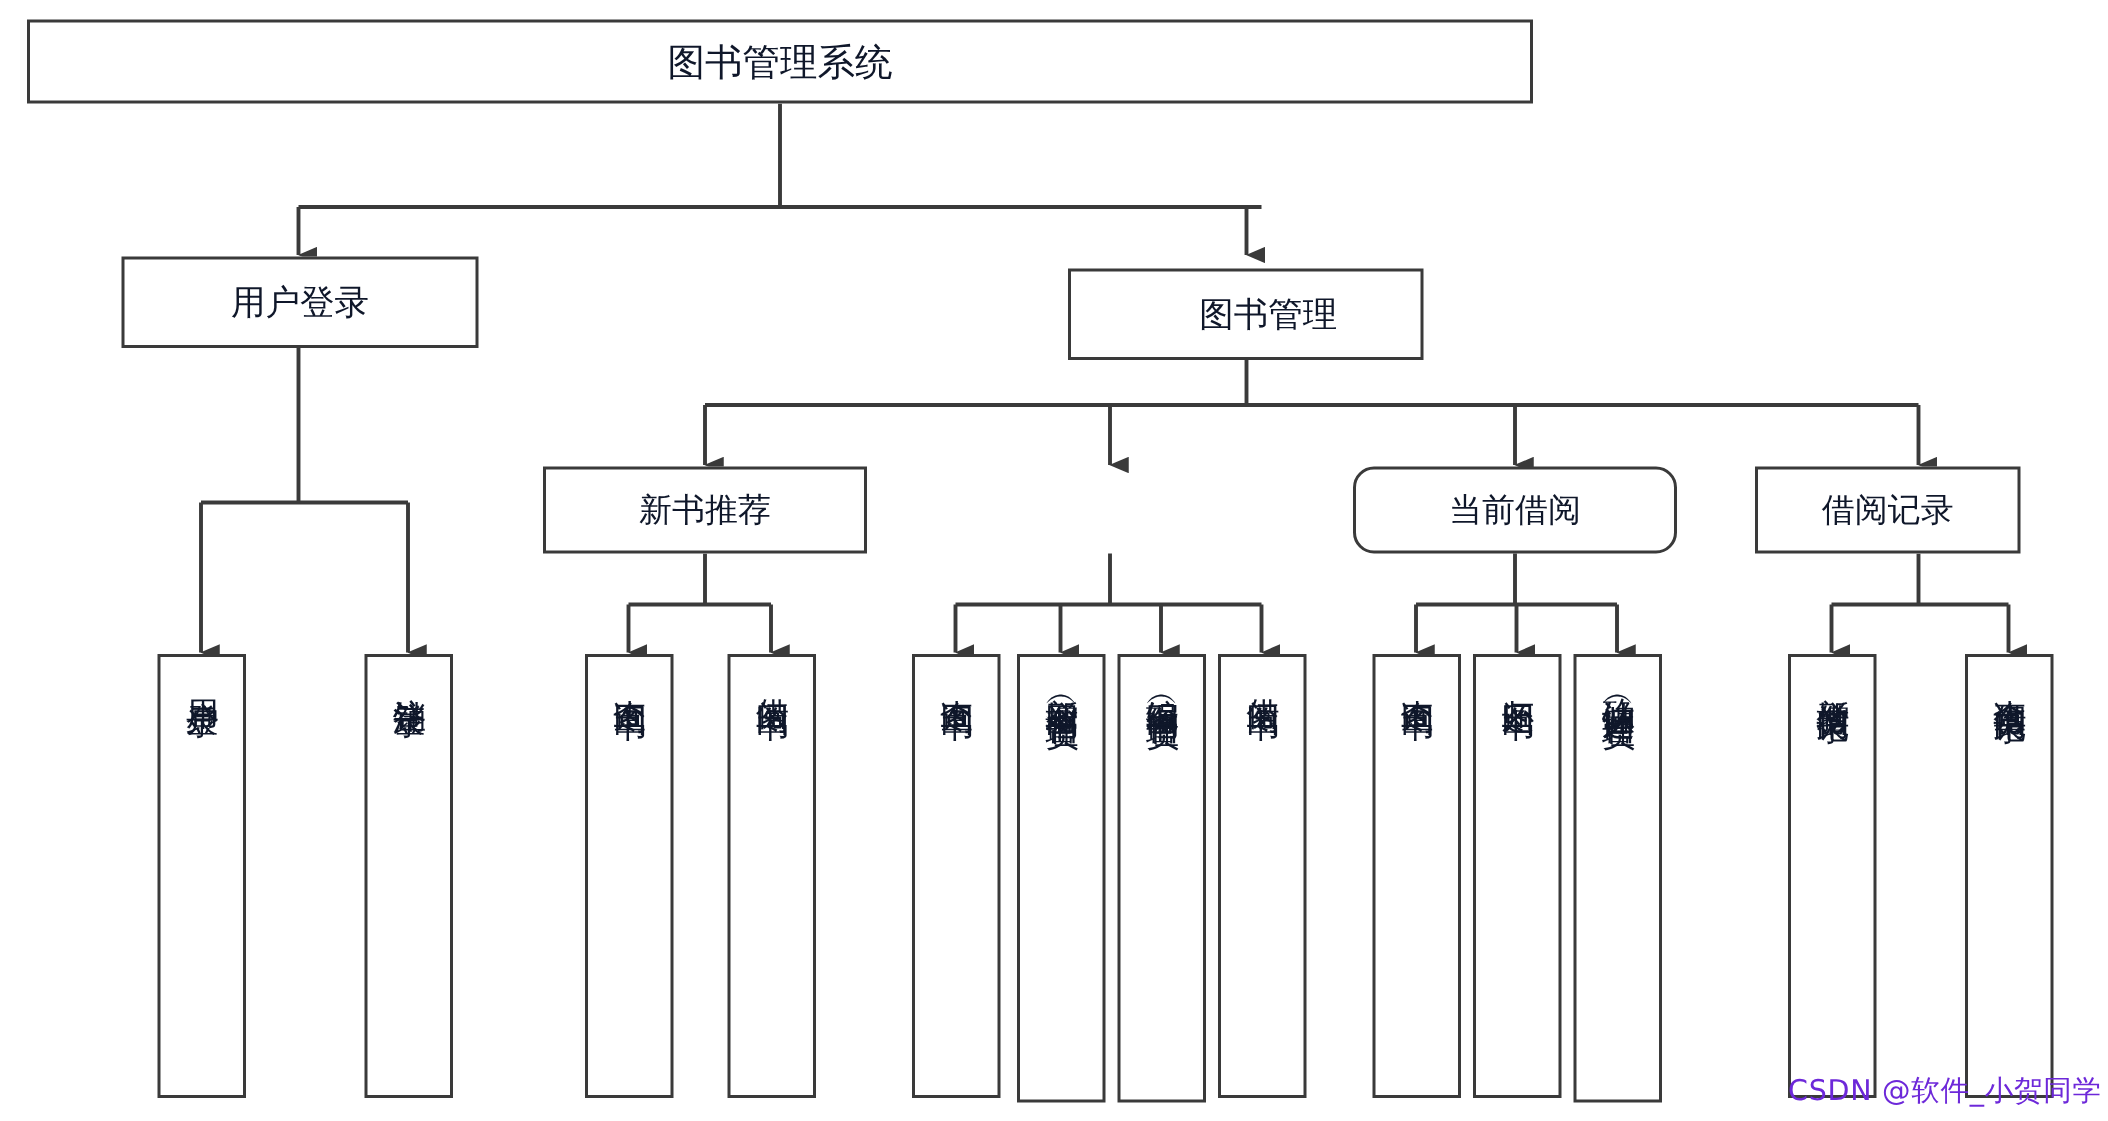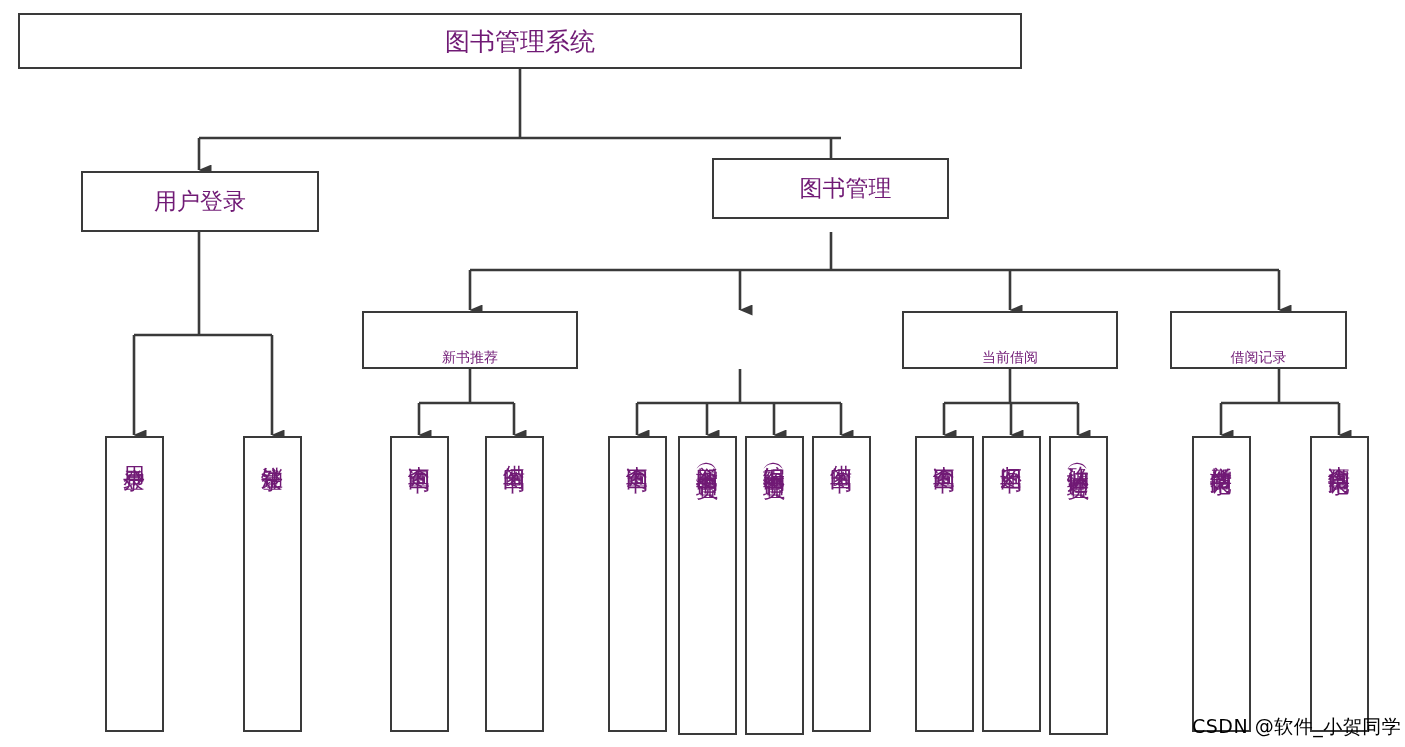--- a/index.html
+++ b/index.html
@@ -18,31 +18,30 @@
     overflow: hidden;
   }
   .node {
     position: absolute;
     box-sizing: border-box;
     border: 2.5px solid #3a3a3a;
     background: #ffffff;
     display: flex;
     align-items: center;
     justify-content: center;
-    color: #701a75;
+    color: #0f172a;
   }
   .node.root {
     font-size: 25px;
   }
   .node.level2 {
     font-size: 23px;
   }
   .node.level3 {
-    font-size: 14px;
-    align-items: flex-end;
+    font-size: 22px;
   }
   .node.leaf {
     font-size: 22px;
     padding-top: 10px;
     align-items: flex-start;
   }
   .vtext {
     writing-mode: vertical-rl;
     text-orientation: upright;
     letter-spacing: 2px;
@@ -126,28 +125,28 @@
     <path class="link-line" marker-end="url(#arrow)" d="M 1339,403 L 1339,435"></path>
   </svg>
 
   <div class="node root" style="left: 18px; top: 13px; width: 1004px; height: 56px;">
     <span>图书管理系统</span>
   </div>
 
   <div class="node level2" style="left: 81px; top: 171px; width: 238px; height: 61px;">
     <span>用户登录</span>
   </div>
-  <div class="node level2" style="left: 712px; top: 158px; width: 237px; height: 61px; padding-left: 30px;">
+  <div class="node level2" style="left: 712px; top: 179px; width: 237px; height: 61px; padding-left: 30px;">
     <span>图书管理</span>
   </div>
 
   <div class="node level3" style="left: 362px; top: 311px; width: 216px; height: 58px;">
     <span>新书推荐</span>
   </div>
-  <div class="node level3" style="left: 902px; top: 311px; width: 216px; height: 58px;">
+  <div class="node level3" style="left: 902px; top: 311px; width: 216px; height: 58px; border-radius: 14px;">
     <span>当前借阅</span>
   </div>
   <div class="node level3" style="left: 1170px; top: 311px; width: 177px; height: 58px;">
     <span>借阅记录</span>
   </div>
 
   <div class="node leaf" style="left: 105px; top: 436px; width: 59px; height: 296px;">
     <span class="vtext">用户登录</span>
   </div>
   <div class="node leaf" style="left: 243px; top: 436px; width: 59px; height: 296px;">
@@ -180,17 +179,17 @@
   <div class="node leaf" style="left: 1049px; top: 436px; width: 59px; height: 299px;">
     <span class="vtext">确认归还（管理员）</span>
   </div>
   <div class="node leaf" style="left: 1192px; top: 436px; width: 59px; height: 296px;">
     <span class="vtext">新增借阅记录</span>
   </div>
   <div class="node leaf" style="left: 1310px; top: 436px; width: 59px; height: 296px;">
     <span class="vtext">查询借阅记录</span>
   </div>
 
-  <div class="watermark" style="left: 1192px; top: 714px; color: #000000;">
+  <div class="watermark" style="left: 1192px; top: 714px; color: #6d28d9;">
     <span>CSDN @软件_小贺同学</span>
   </div>
 
 </div>
 
 </body></html>

